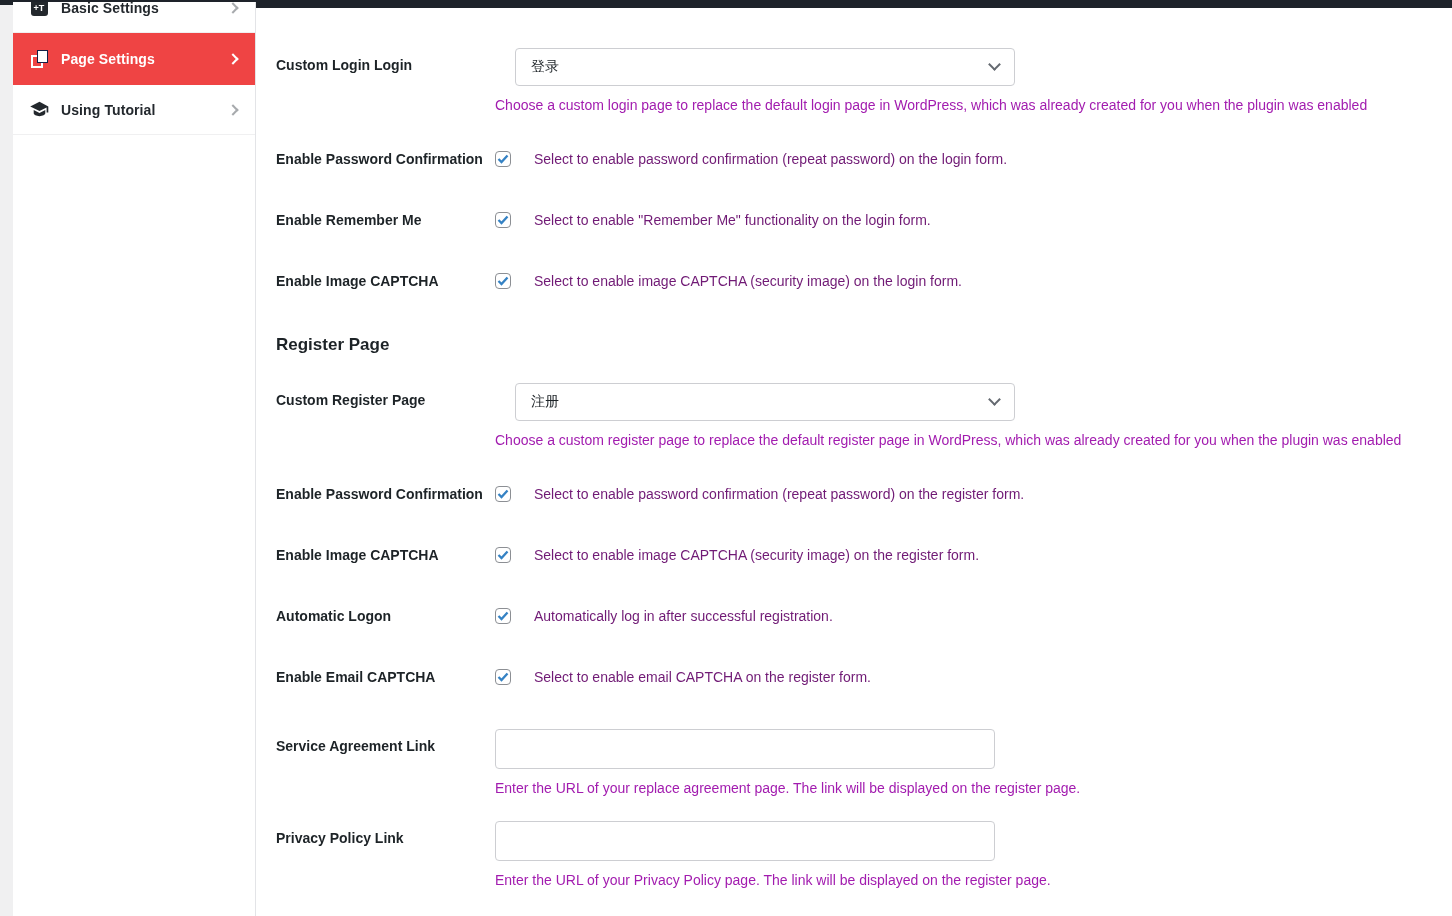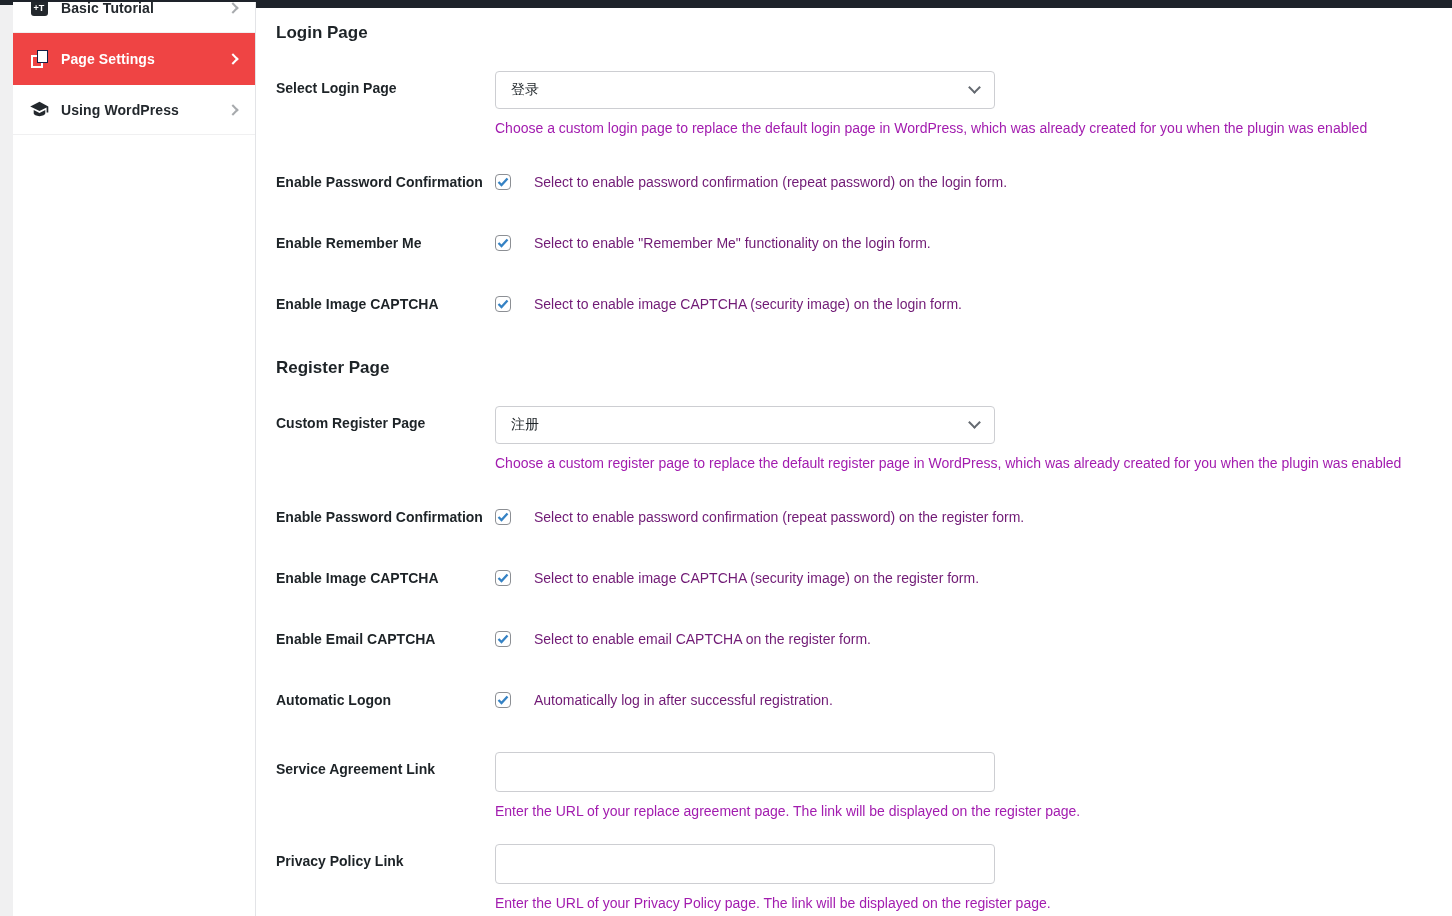--- a/index.html
+++ b/index.html
@@ -116,20 +116,21 @@
   .row-control { flex: 1; min-width: 0; }
 
   .select-box {
     width: 500px; height: 38px;
     background: #fff;
     border: 1px solid #cdced2; border-radius: 4px;
     display: flex; align-items: center; justify-content: space-between;
     padding: 0 15px;
     font-size: 14px; color: #1d2327;
     cursor: pointer;
+    margin-left: 20px;
   }
   .select-chevron {
     width: 9px; height: 9px;
     border-right: 2px solid #646970;
     border-bottom: 2px solid #646970;
     transform: rotate(45deg);
     margin-top: -5px; flex: none;
   }
   .help-text {
     font-size: 14px; color: #a21caf;
@@ -172,54 +173,53 @@
 
   <div class="topbar"></div>
   <div class="left-strip"></div>
 
   <div class="sidebar">
 
     <div class="nav-item cut-top">
       <span class="nav-icon">
         <span class="bs-icon">+T</span>
       </span>
-      <span class="nav-label">Basic Tutorial</span>
+      <span class="nav-label">Basic Settings</span>
       <span class="chev"></span>
     </div>
 
     <div class="nav-item active">
       <span class="nav-icon">
         <span class="pages-icon">
             <span class="back"></span>
             <span class="front"></span>
           </span>
       </span>
       <span class="nav-label">Page Settings</span>
       <span class="chev"></span>
     </div>
 
     <div class="nav-item">
       <span class="nav-icon grad-icon">
         <svg width="19" height="17" viewBox="0 0 24 22">
           <path fill="#23282d" d="M12 1 0 7l12 6 9.2-4.6V15h2.2V7L12 1zM4.5 11.8V16c0 2 3.4 3.6 7.5 3.6s7.5-1.6 7.5-3.6v-4.2L12 15.5 4.5 11.8z"></path>
         </svg>
       </span>
-      <span class="nav-label">Using WordPress</span>
+      <span class="nav-label">Using Tutorial</span>
       <span class="chev"></span>
     </div>
 
   </div>
 
   <div class="main">
 
-    <h2 class="section-title">Login Page</h2>
     <div class="title-gap"></div>
 
     <div class="form-row row-select">
-      <div class="row-label">Select Login Page</div>
+      <div class="row-label">Custom Login Login</div>
       <div class="row-control">
         <div class="select-box">
           <span>登录</span>
           <span class="select-chevron"></span>
         </div>
         <div class="help-text">Choose a custom login page to replace the default login page in WordPress, which was already created for you when the plugin was enabled</div>
       </div>
     </div>
 
     <div class="form-row cb-row">
@@ -290,40 +290,40 @@
         <span class="checkbox">
           <svg width="12" height="10" viewBox="0 0 12 10">
               <polyline points="1.5,5 4.5,8 10.5,1.5" fill="none" stroke="#3582c4" stroke-width="2.3"></polyline>
             </svg>
         </span>
         <span class="cb-desc">Select to enable image CAPTCHA (security image) on the register form.</span>
       </div>
     </div>
 
     <div class="form-row cb-row">
+      <div class="row-label">Automatic Logon</div>
+      <div class="row-control cb-line">
+        <span class="checkbox">
+          <svg width="12" height="10" viewBox="0 0 12 10">
+              <polyline points="1.5,5 4.5,8 10.5,1.5" fill="none" stroke="#3582c4" stroke-width="2.3"></polyline>
+            </svg>
+        </span>
+        <span class="cb-desc">Automatically log in after successful registration.</span>
+      </div>
+    </div>
+
+    <div class="form-row cb-row">
       <div class="row-label">Enable Email CAPTCHA</div>
       <div class="row-control cb-line">
         <span class="checkbox">
           <svg width="12" height="10" viewBox="0 0 12 10">
               <polyline points="1.5,5 4.5,8 10.5,1.5" fill="none" stroke="#3582c4" stroke-width="2.3"></polyline>
             </svg>
         </span>
         <span class="cb-desc">Select to enable email CAPTCHA on the register form.</span>
-      </div>
-    </div>
-
-    <div class="form-row cb-row">
-      <div class="row-label">Automatic Logon</div>
-      <div class="row-control cb-line">
-        <span class="checkbox">
-          <svg width="12" height="10" viewBox="0 0 12 10">
-              <polyline points="1.5,5 4.5,8 10.5,1.5" fill="none" stroke="#3582c4" stroke-width="2.3"></polyline>
-            </svg>
-        </span>
-        <span class="cb-desc">Automatically log in after successful registration.</span>
       </div>
     </div>
 
     <div class="form-row row-input">
       <div class="row-label">Service Agreement Link</div>
       <div class="row-control">
         <input type="text" class="text-input" value="" style="">
         <div class="help-text">Enter the URL of your replace agreement page. The link will be displayed on the register page.</div>
       </div>
     </div>

